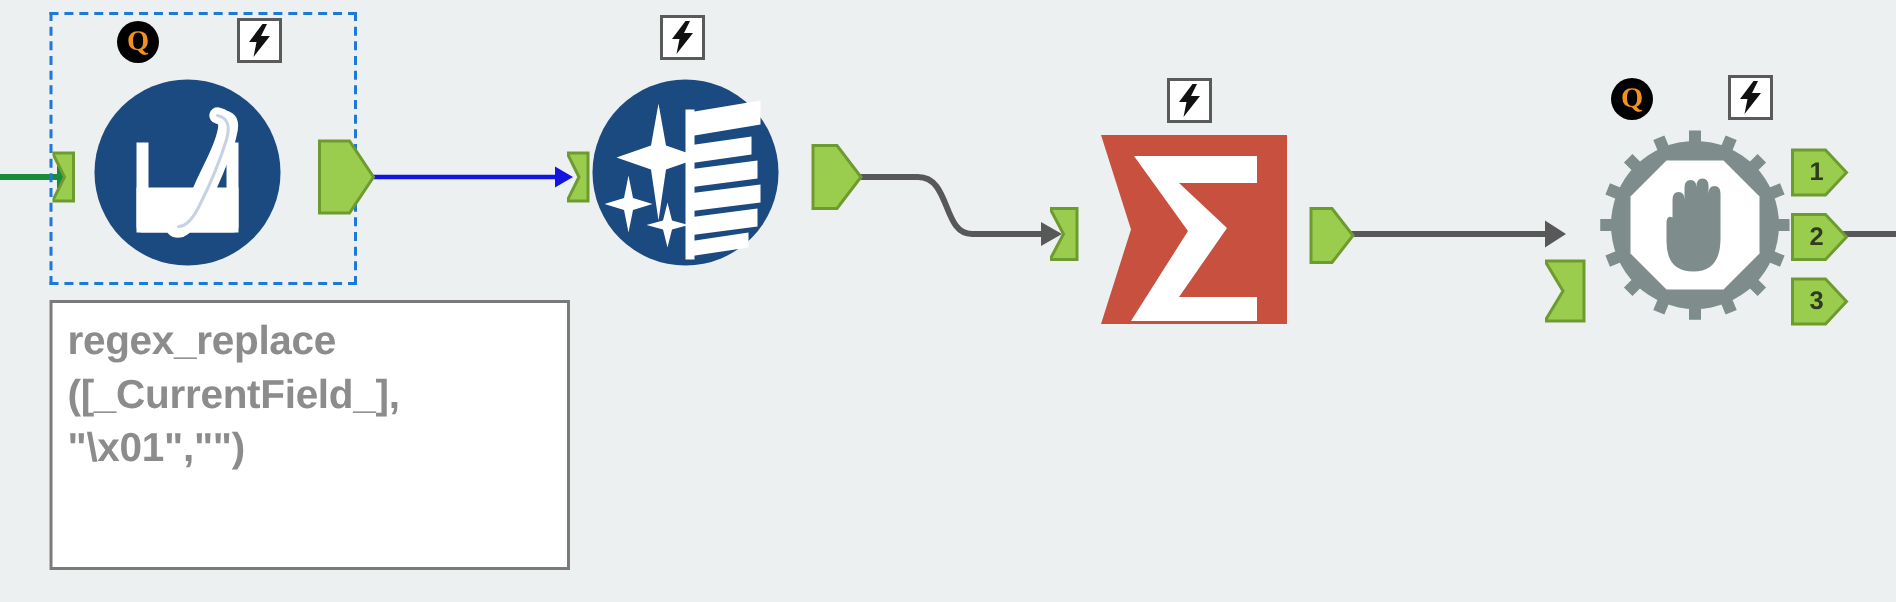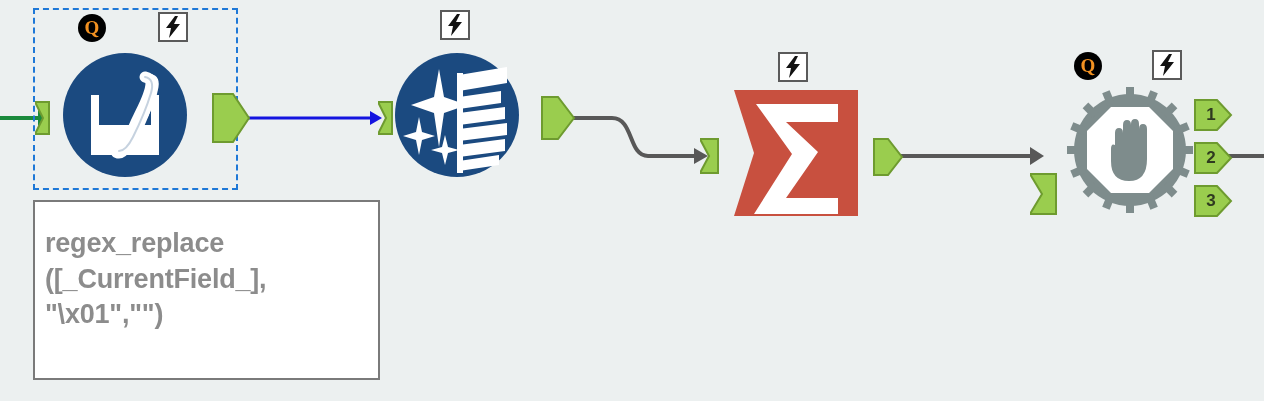--- a/index.html
+++ b/index.html
@@ -104,21 +104,21 @@
     left: -2px;
     pointer-events: none;
   }
 
   
   .annotation {
     position: absolute;
     background: #FFFFFF;
     border: 2px solid #7A7A7A;
     box-sizing: border-box;
-    padding: 24px 10px 6px 10px;
+    padding: 8px 10px 6px 10px;
     font-family: "Liberation Sans", sans-serif;
     font-size: 27px;
     font-weight: bold;
     line-height: 1.32;
     color: #8C8C8C;
     white-space: pre-line;
     letter-spacing: -0.2px;
   }
 </style>
 </head>

